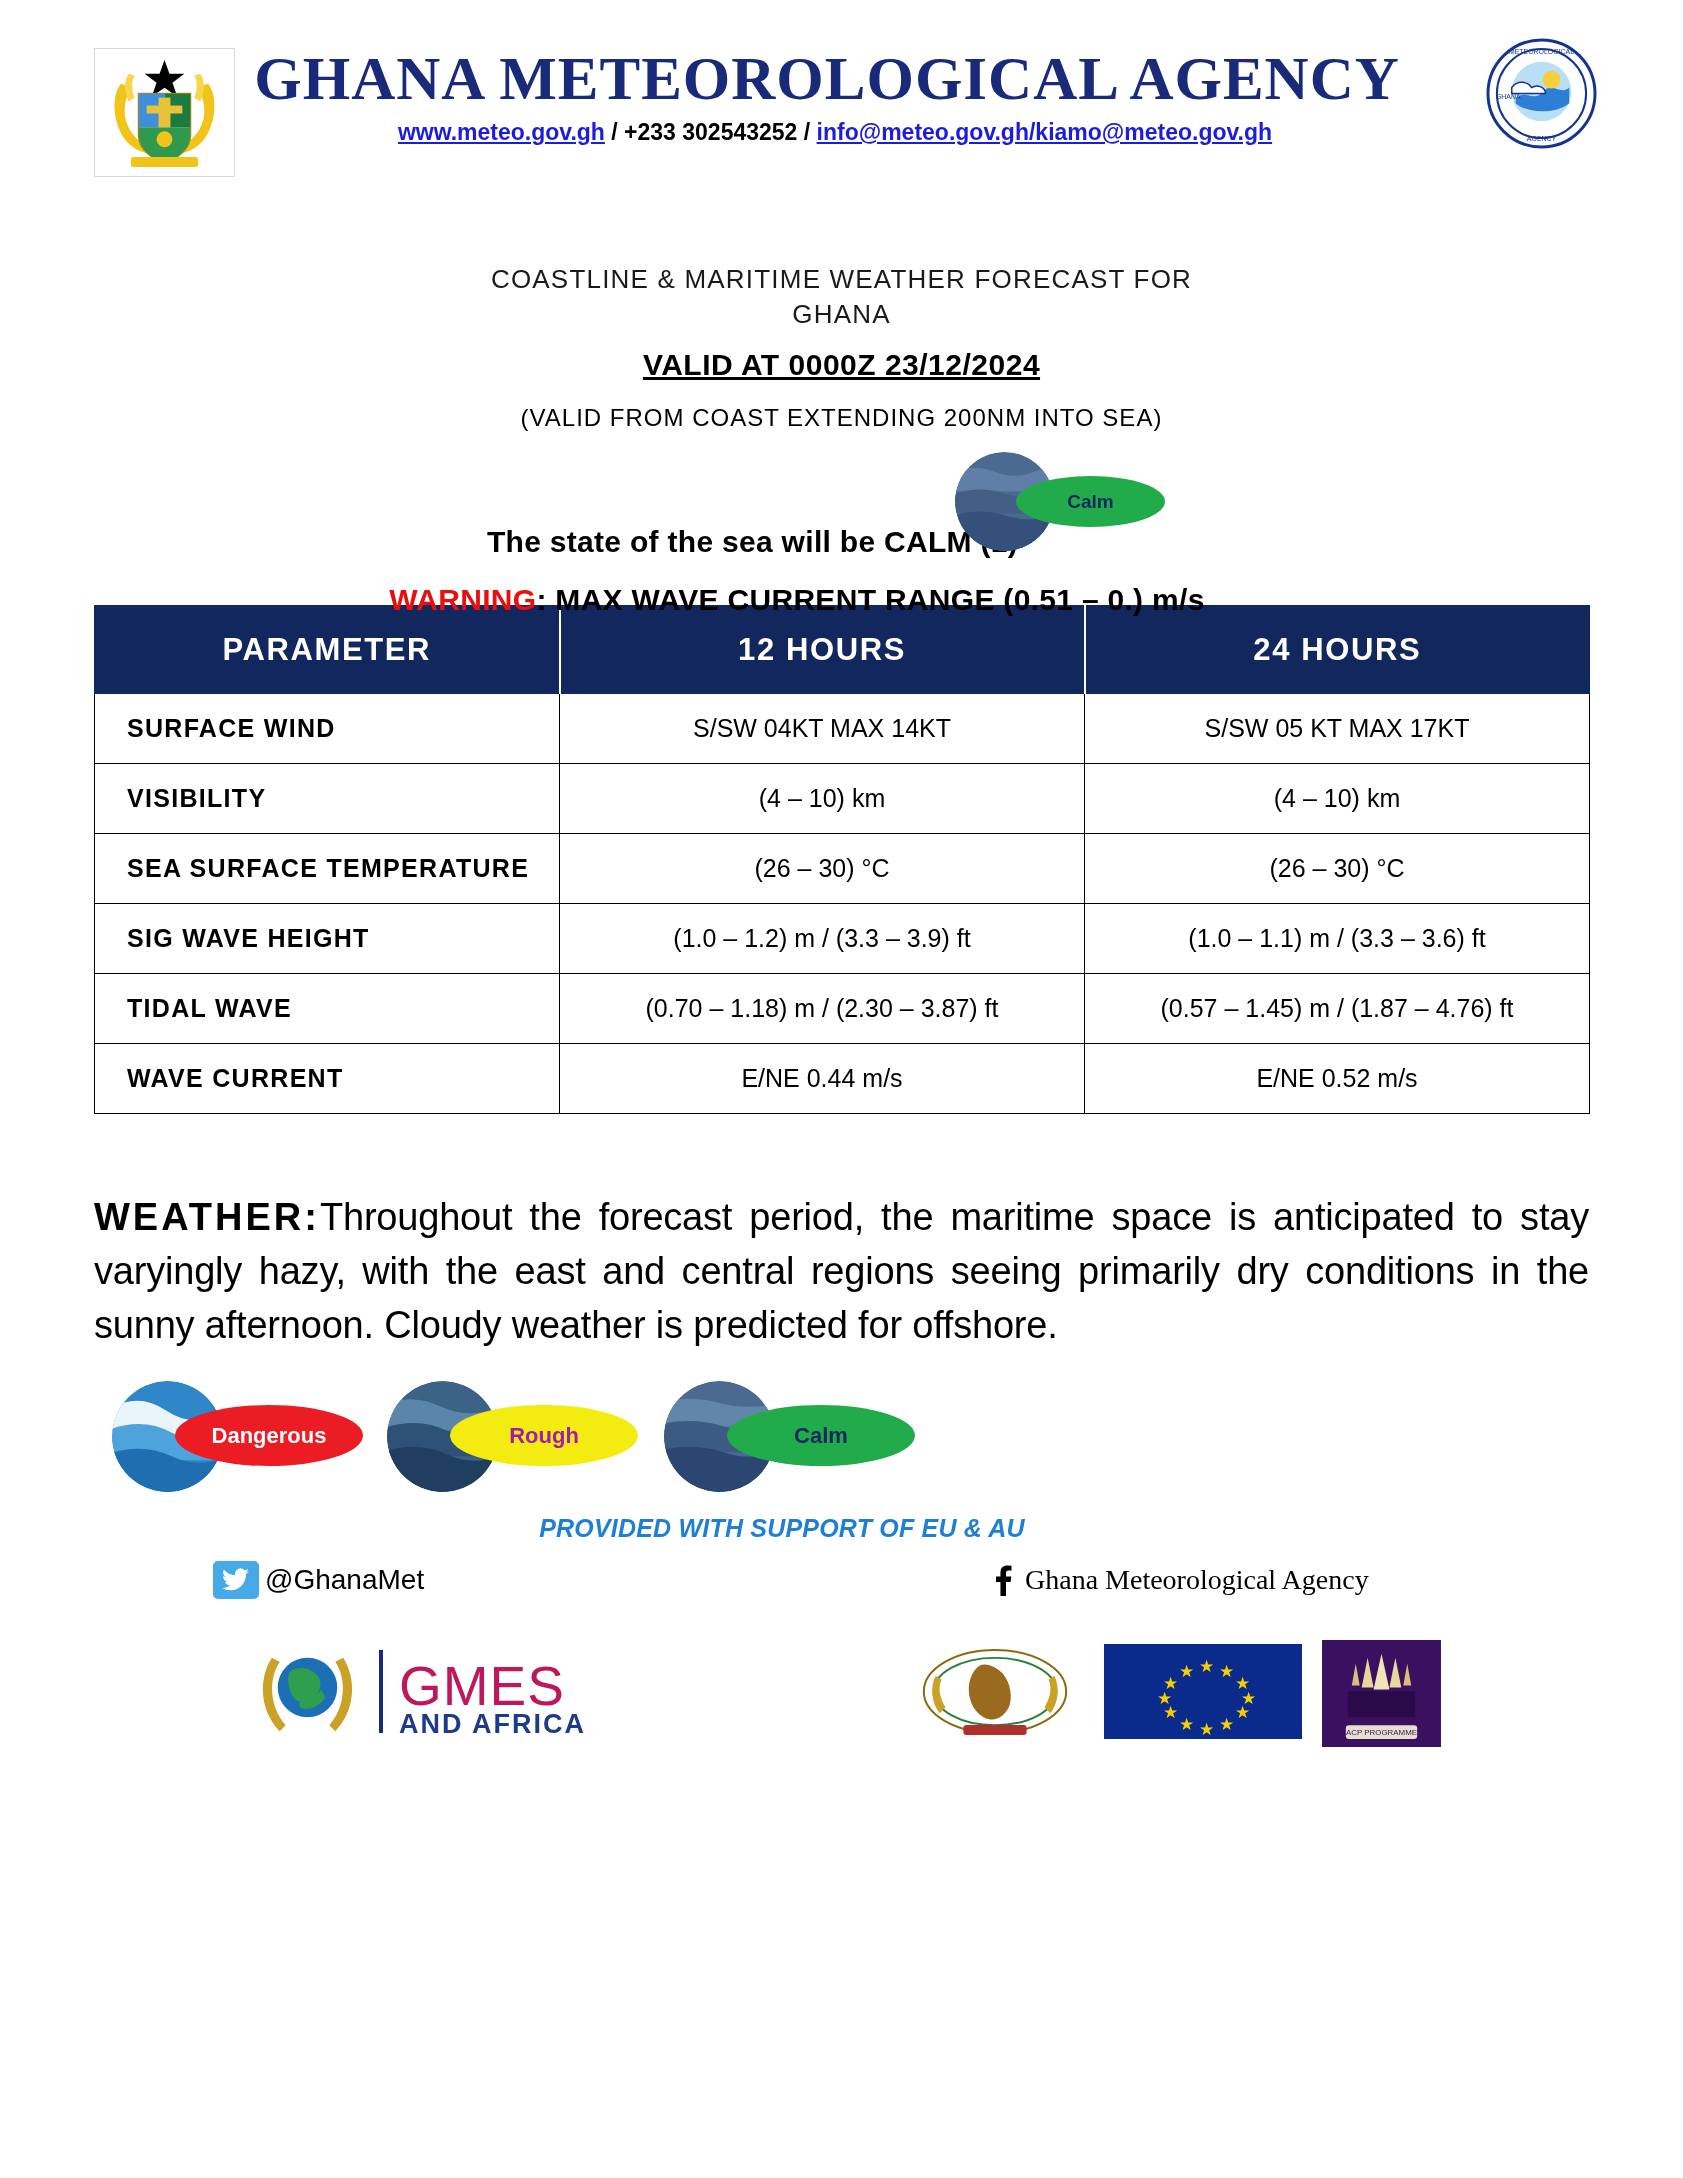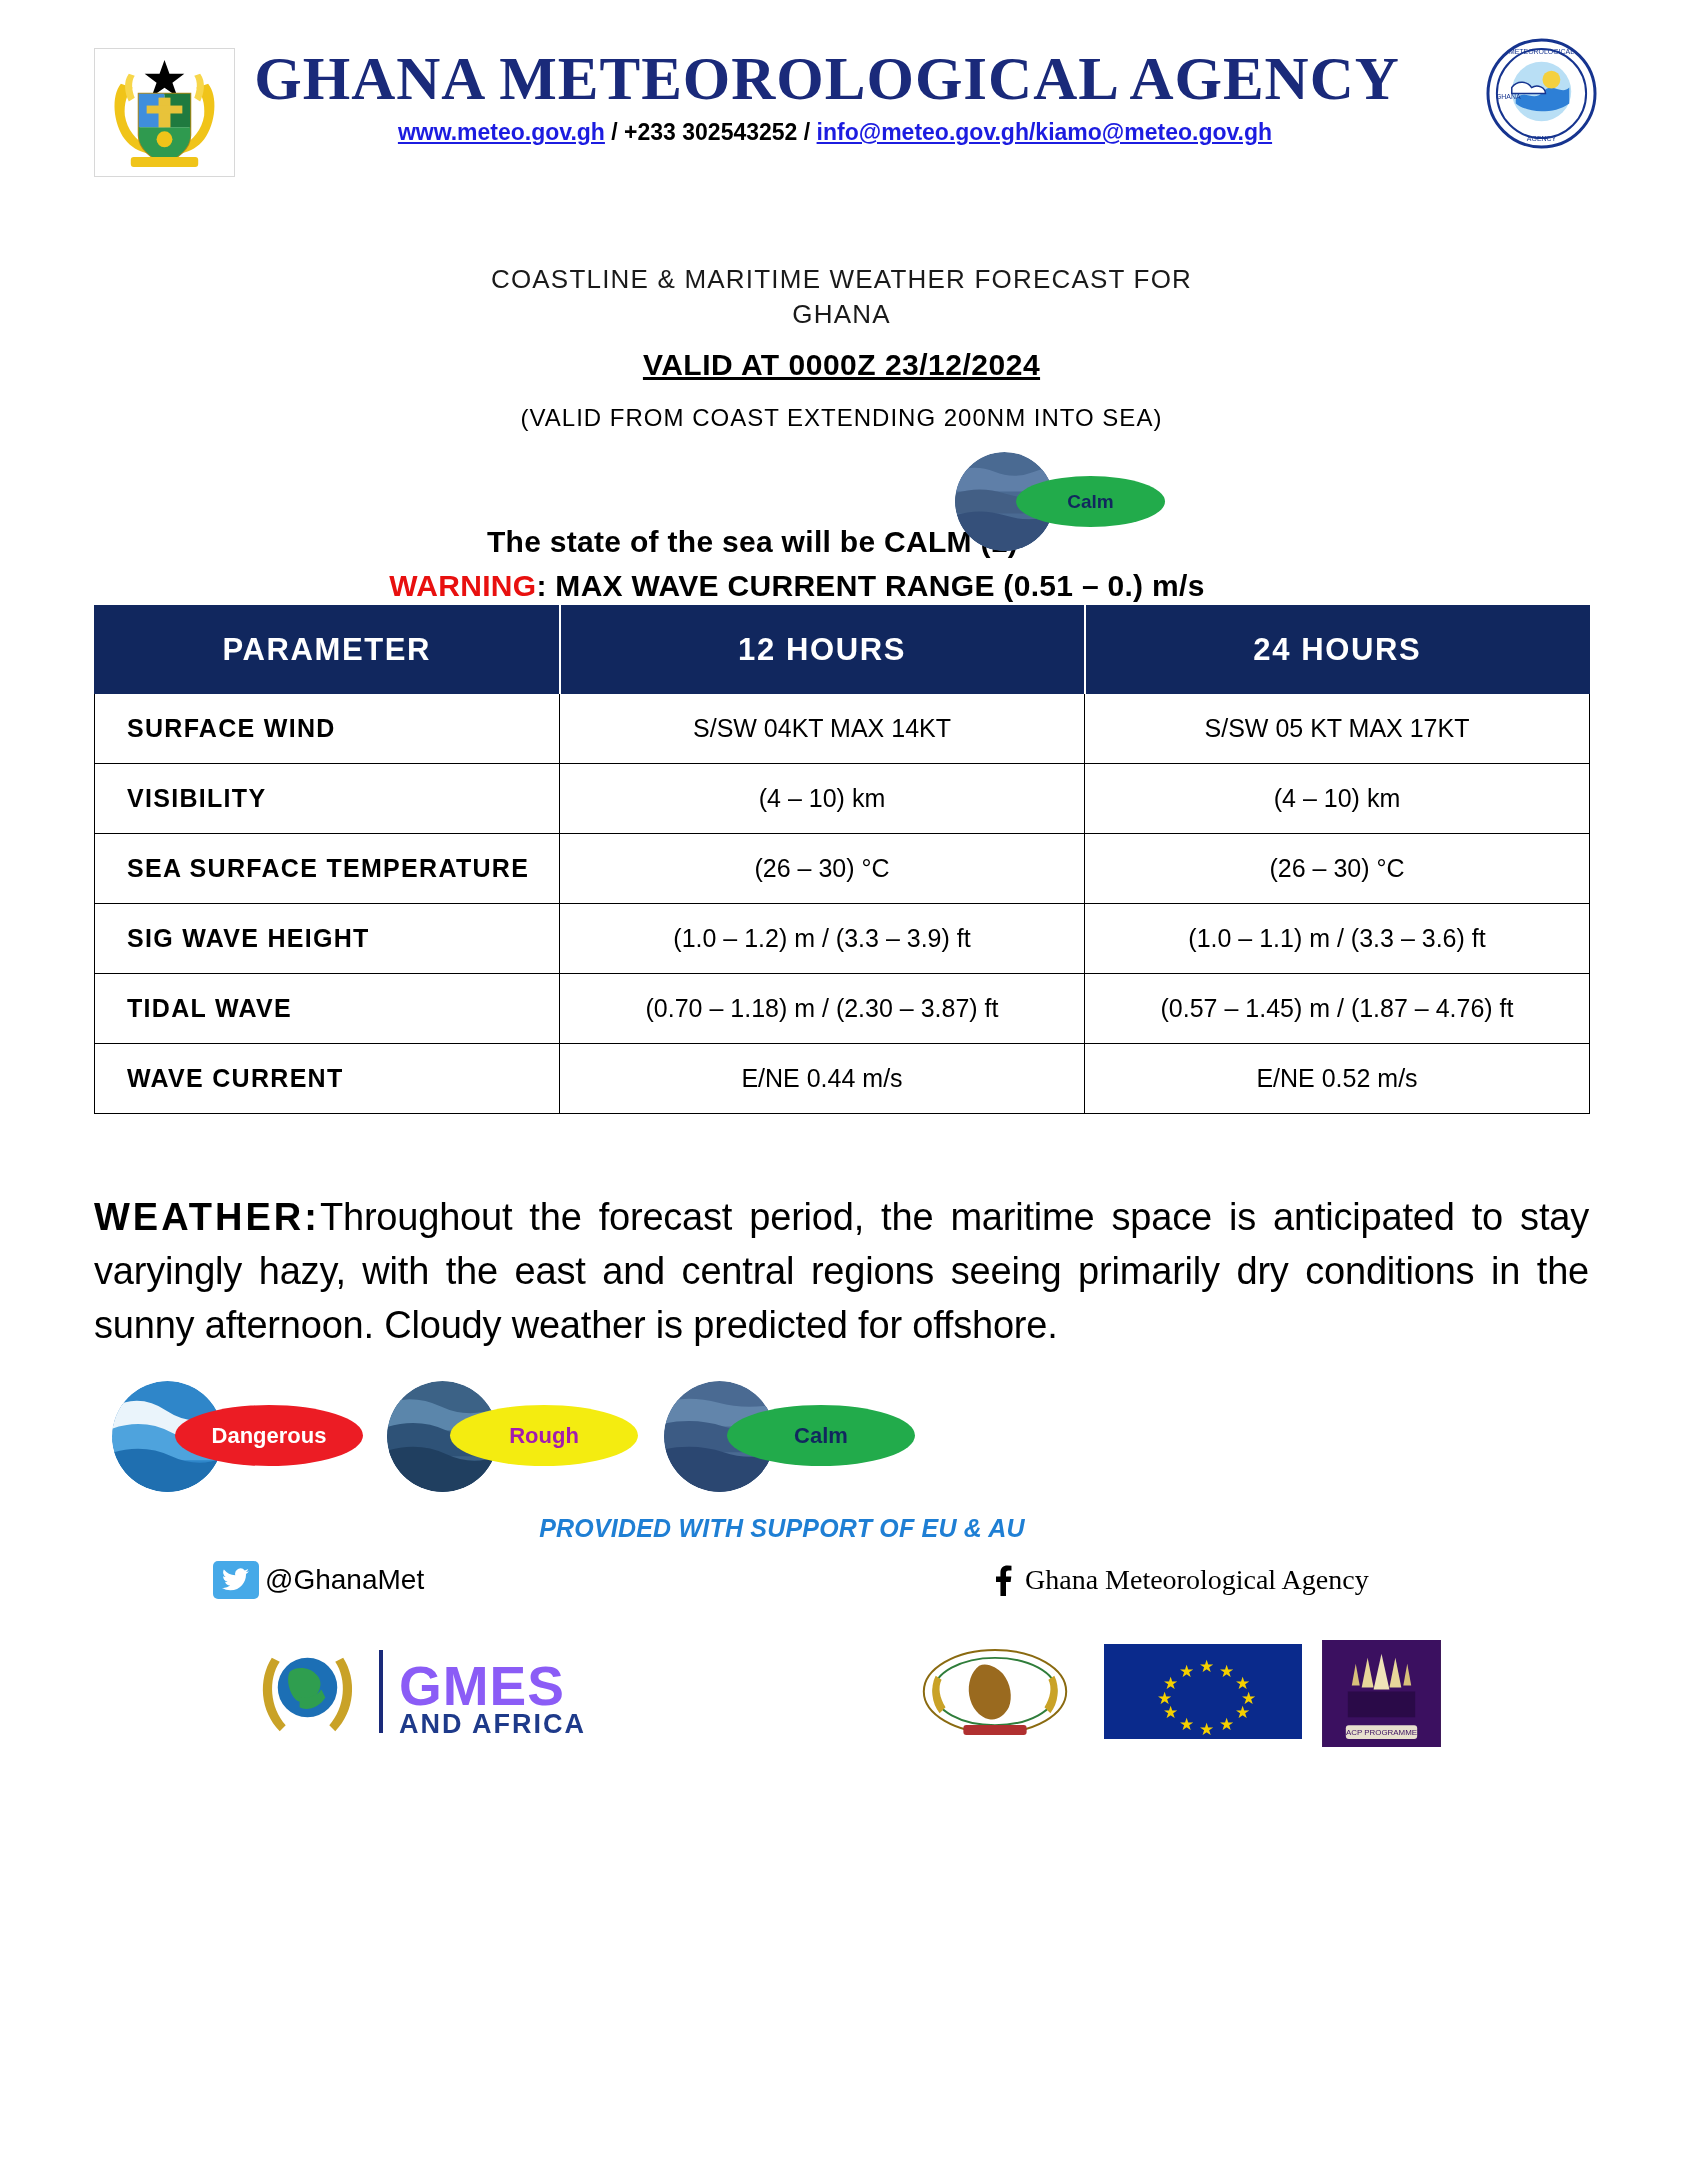--- a/index.html
+++ b/index.html
@@ -122,21 +122,21 @@
     font-weight: bold;
     padding-right: 178px;
     padding-top: 55px;
     letter-spacing: 0.3px;
   }
   .warning-line {
     text-align: center;
     font-size: 30px;
     font-weight: bold;
     padding-right: 89px;
-    margin-top: 10px;
+    margin-top: 24px;
     letter-spacing: 0.3px;
   }
   .warning-word { color: #e8100f; }
 
   
   table.forecast {
     width: 1495px;
     border-collapse: collapse;
     margin-top: 6px;
     table-layout: fixed;
@@ -336,21 +336,21 @@
   }
   .gmes-seal {
     width: 111px; height: 111px; border-radius: 50%;
     position: relative;
   }
   .gmes-divider {
     width: 4px; height: 83px; background: #1a2a7a;
   }
   .gmes-text { line-height: 0.95; }
   .gmes-main {
-    font-size: 55px; font-weight: bold; color: #8b5cf6;
+    font-size: 55px; font-weight: normal; color: #be185d;
     letter-spacing: 1px;
     margin-top: 14px;
   }
   .gmes-sub {
     font-size: 27px; font-weight: bold; color: #1e3a8a;
     letter-spacing: 2px;
   }
   .au-logo {
     position: absolute; left: 812px; top: 6px;
     width: 178px; height: 99px;

